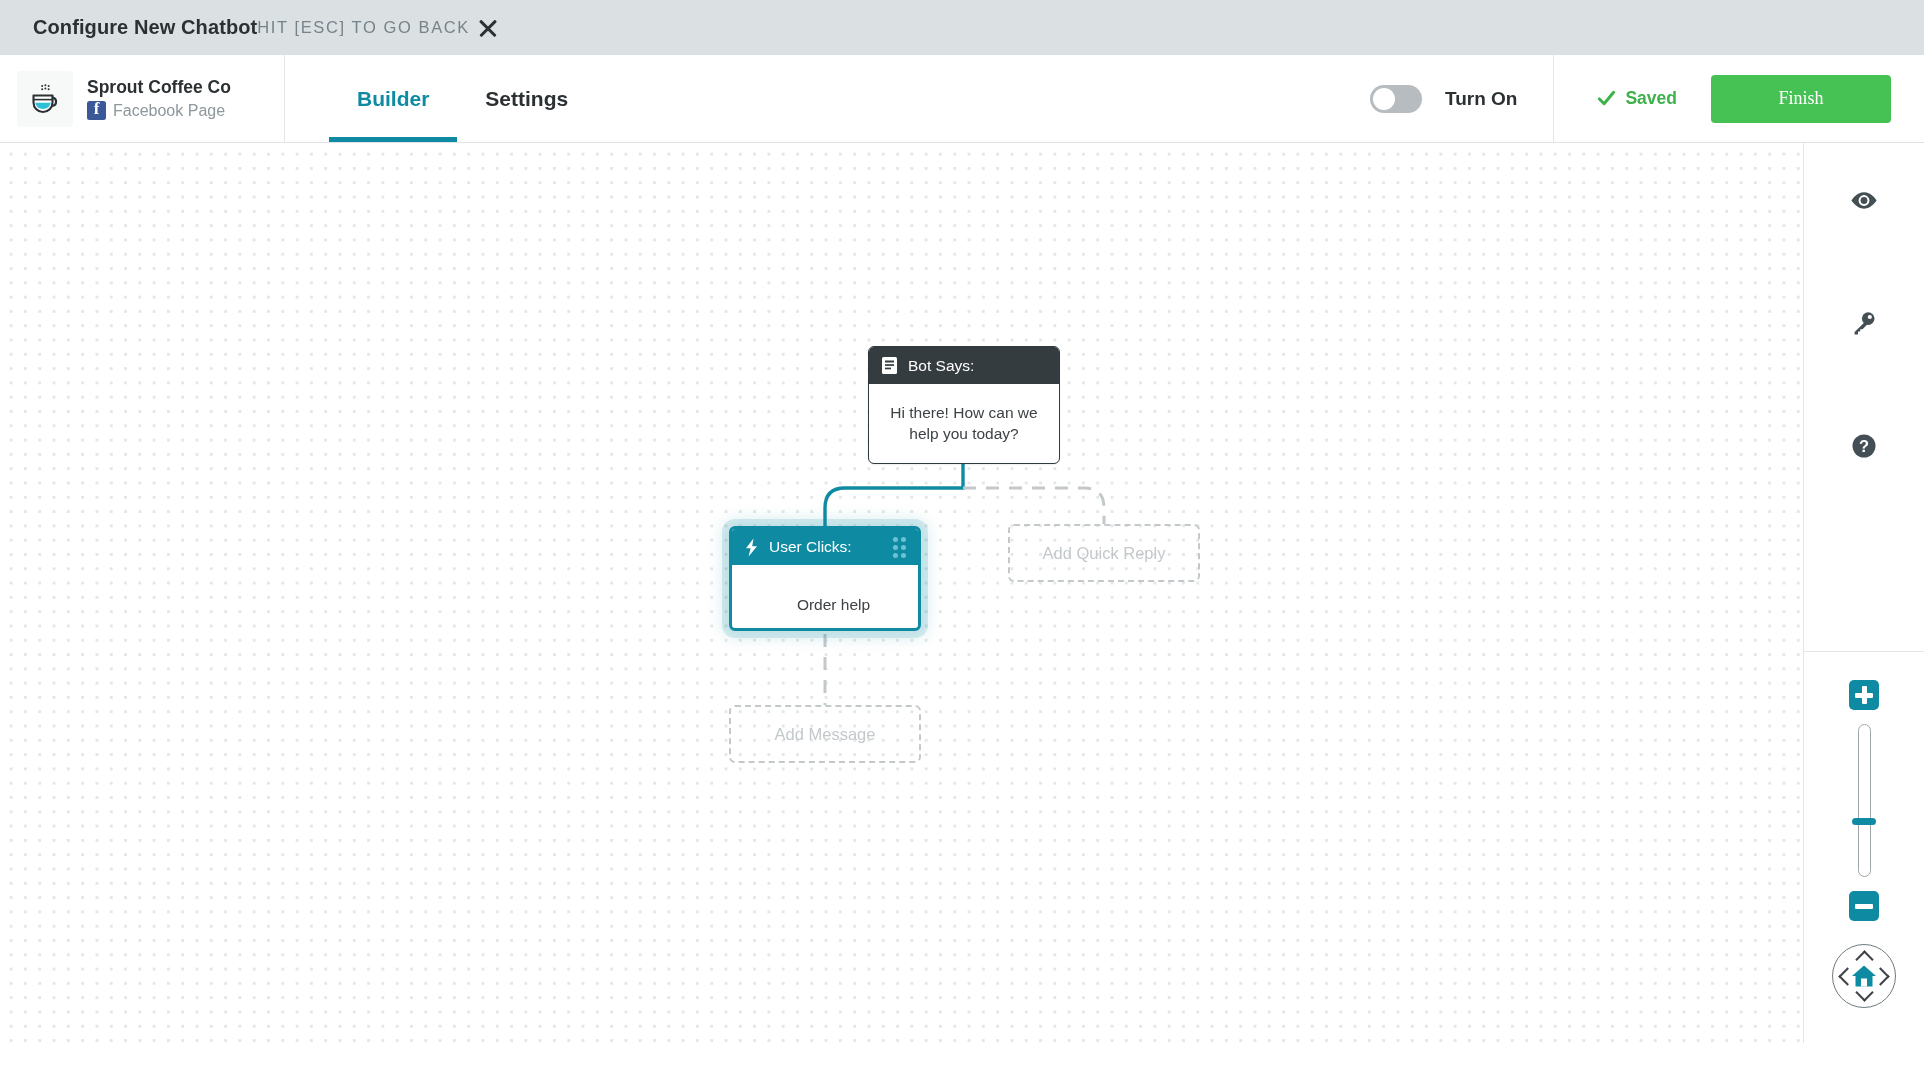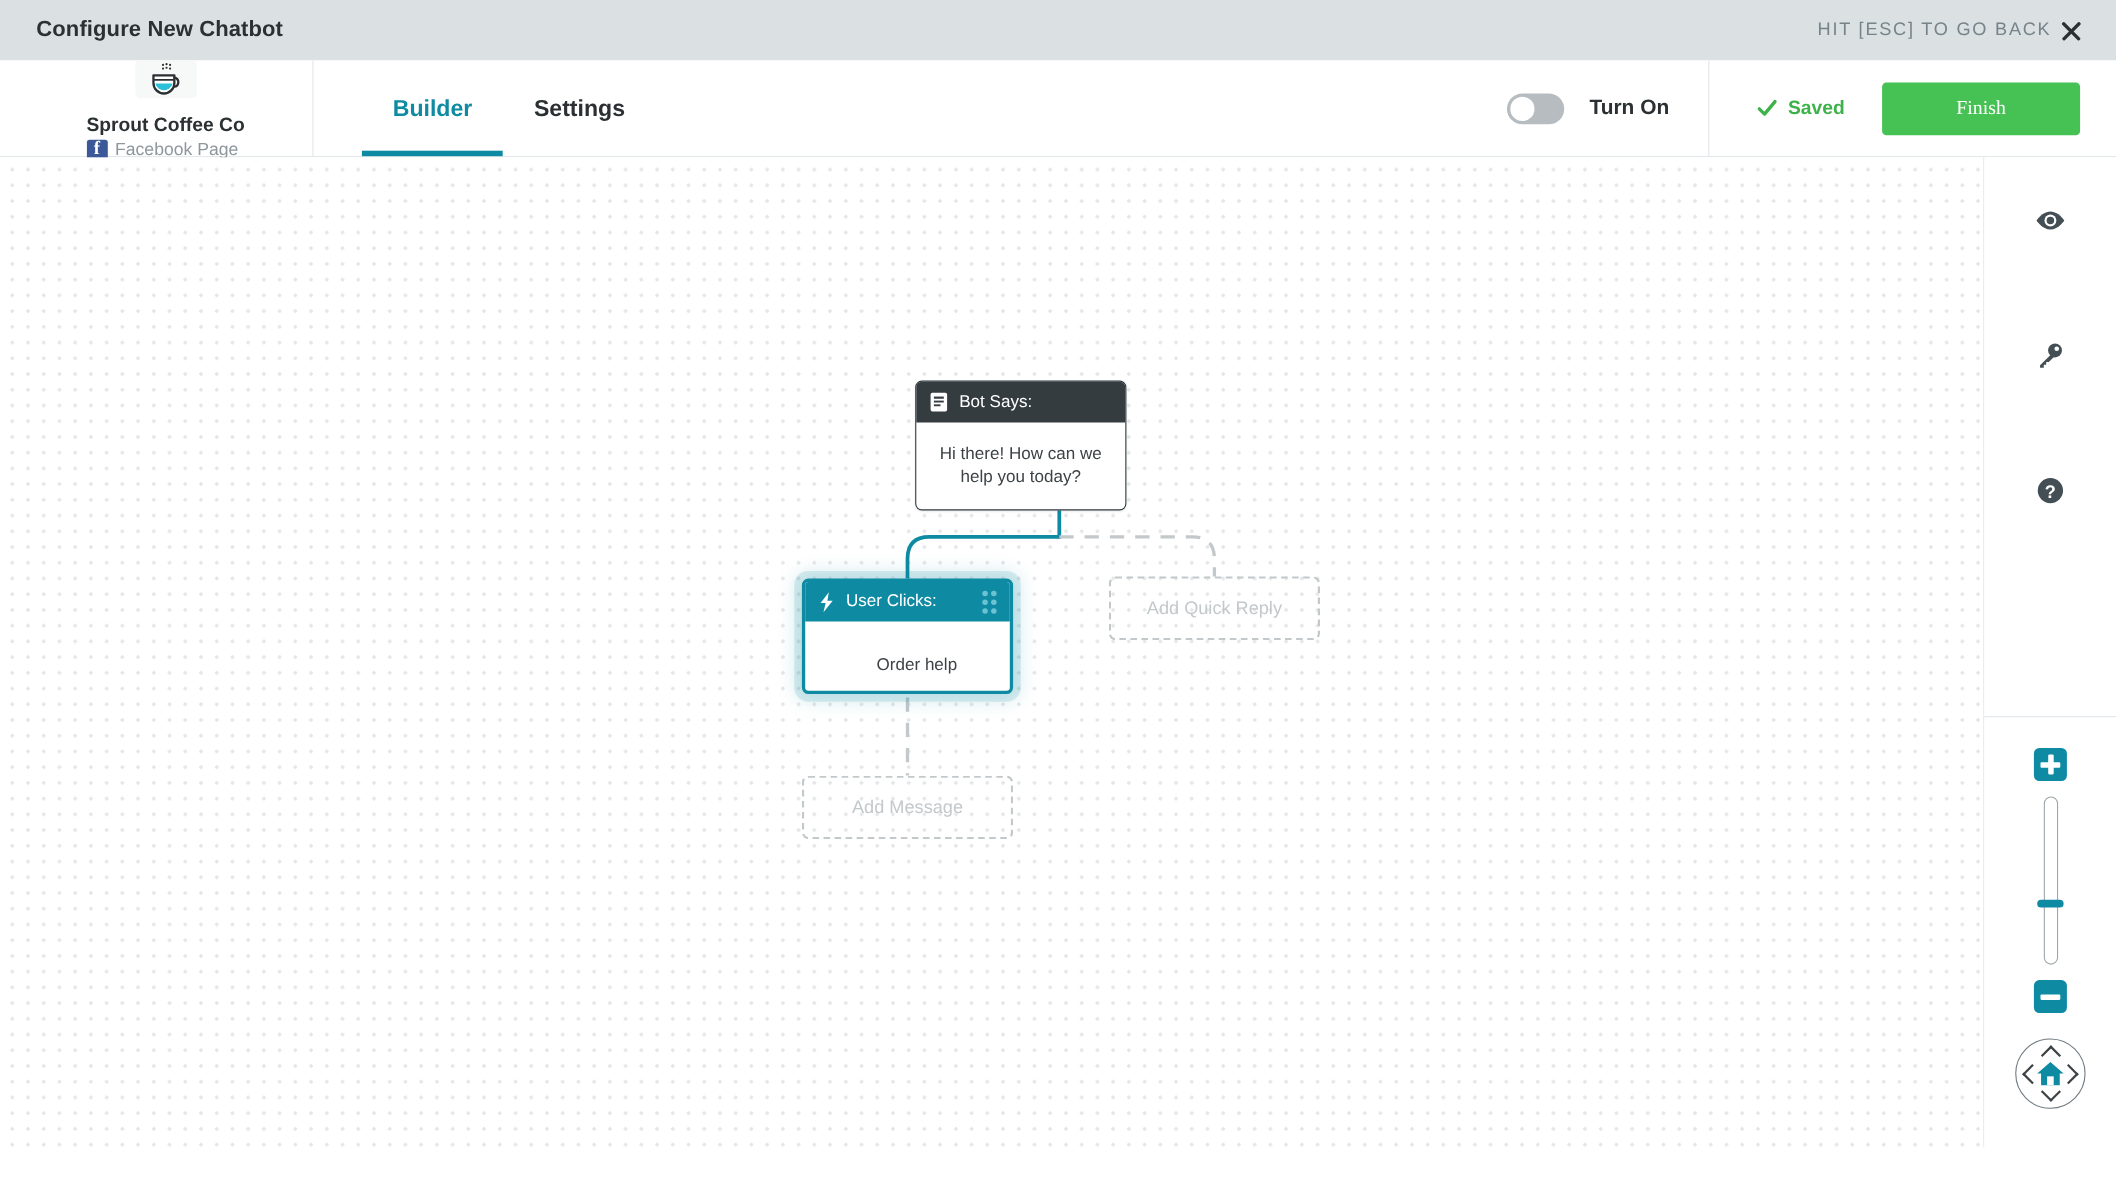--- a/index.html
+++ b/index.html
@@ -15,21 +15,21 @@
     width: 1924px; height: 1072px;
     background: #ffffff;
   }
 
   
   .topbar {
     position: absolute; left: 0; top: 0;
     width: 1924px; height: 55px;
     background: #dbe0e2;
     display: flex; align-items: center;
-    justify-content: space-between;
+    justify-content: flex-start;
   }
   .topbar-title {
     margin-left: 33px;
     font-size: 20px; font-weight: bold;
     color: #2b3033; letter-spacing: 0.1px;
   }
   .topbar-right {
     display: flex; align-items: center;
     margin-right: 30px; gap: 7px;
   }
@@ -56,21 +56,20 @@
     width: 1924px; height: 88px;
     background: #ffffff;
     border-bottom: 1px solid #dfe3e5;
     display: flex; align-items: stretch;
   }
   .brand {
     width: 285px; min-width: 285px;
     display: flex; align-items: center;
     padding-left: 17px; gap: 14px;
     border-right: 1px solid #e2e6e8;
-    flex-direction: column;
   }
   .brand-logo {
     width: 56px; height: 56px;
     background: #f7f8f8;
     border-radius: 4px;
     display: flex; align-items: center; justify-content: center;
   }
   .brand-text { display: flex; flex-direction: column; gap: 3px; }
   .brand-name {
     font-size: 17.5px; font-weight: bold; color: #2b3033;
@@ -175,21 +174,21 @@
   .node-head-title { font-size: 15.5px; color: #ffffff; }
   .node-body {
     display: flex; align-items: center; justify-content: center;
     text-align: center;
     font-size: 15.5px; color: #3d4245; line-height: 1.32;
     padding: 10px 18px;
   }
 
   
   #node-bot {
-    left: 832px; top: 203px; width: 192px; height: 118px;
+    left: 868px; top: 203px; width: 192px; height: 118px;
     border: 1px solid #2f3a3f;
     box-shadow: 0 1px 2px rgba(0,0,0,.07);
   }
   #node-bot .node-head { background: #343c40; }
   #node-bot .node-body { height: 79px; }
 
   
   #node-user {
     left: 729px; top: 383px; width: 192px; height: 105px;
     border: 3px solid #0e8ba3;

